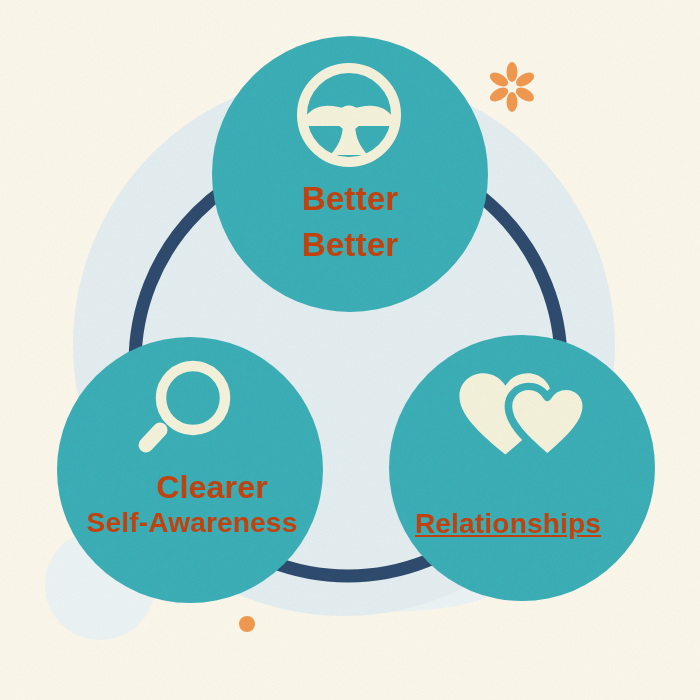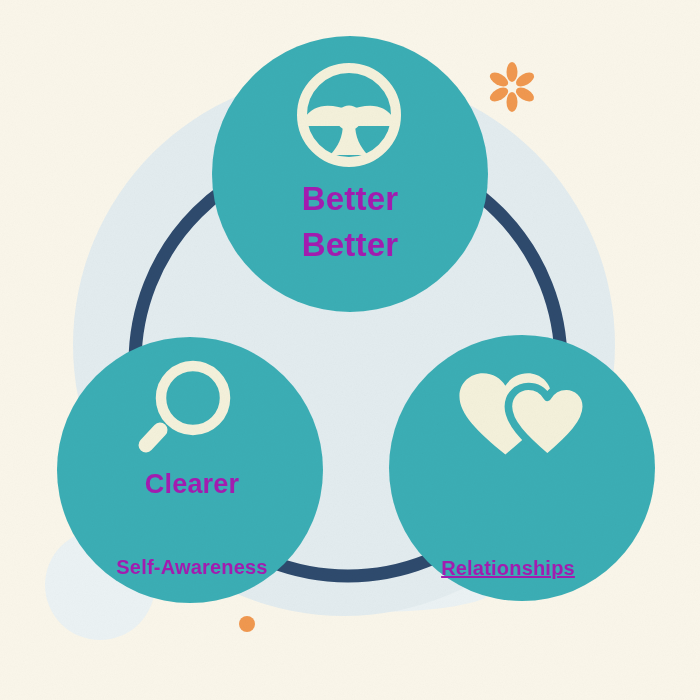--- a/index.html
+++ b/index.html
@@ -7,30 +7,30 @@
     position:relative;
     width:700px;height:700px;
     overflow:hidden;
     background:#FAF6EA;
     font-family:"Liberation Sans","DejaVu Sans",sans-serif;
   }
   #scene{position:absolute;left:0;top:0;}
   .label{
     position:absolute;
     transform:translateX(-50%);
-    color:#a21caf;
+    color:#c2410c;
     font-weight:700;
     white-space:nowrap;
     text-align:center;
     line-height:1;
     letter-spacing:0.2px;
   }
-  .l-32{font-size:27px;}
+  .l-32{font-size:32px;margin-left:20px;}
   .l-33{font-size:33px;}
-  .l-28{font-size:20px;margin-top:48px;}
+  .l-28{font-size:28px;}
 </style>
 </head>
 <body>
 
 <div id="stage">
 
   <svg id="scene" width="700" height="700" viewBox="0 0 700 700">
     <defs>
       <filter id="grain" x="0" y="0" width="100%" height="100%">
         <feTurbulence type="fractalNoise" baseFrequency="0.9" numOctaves="2" stitchTiles="stitch"></feTurbulence>

